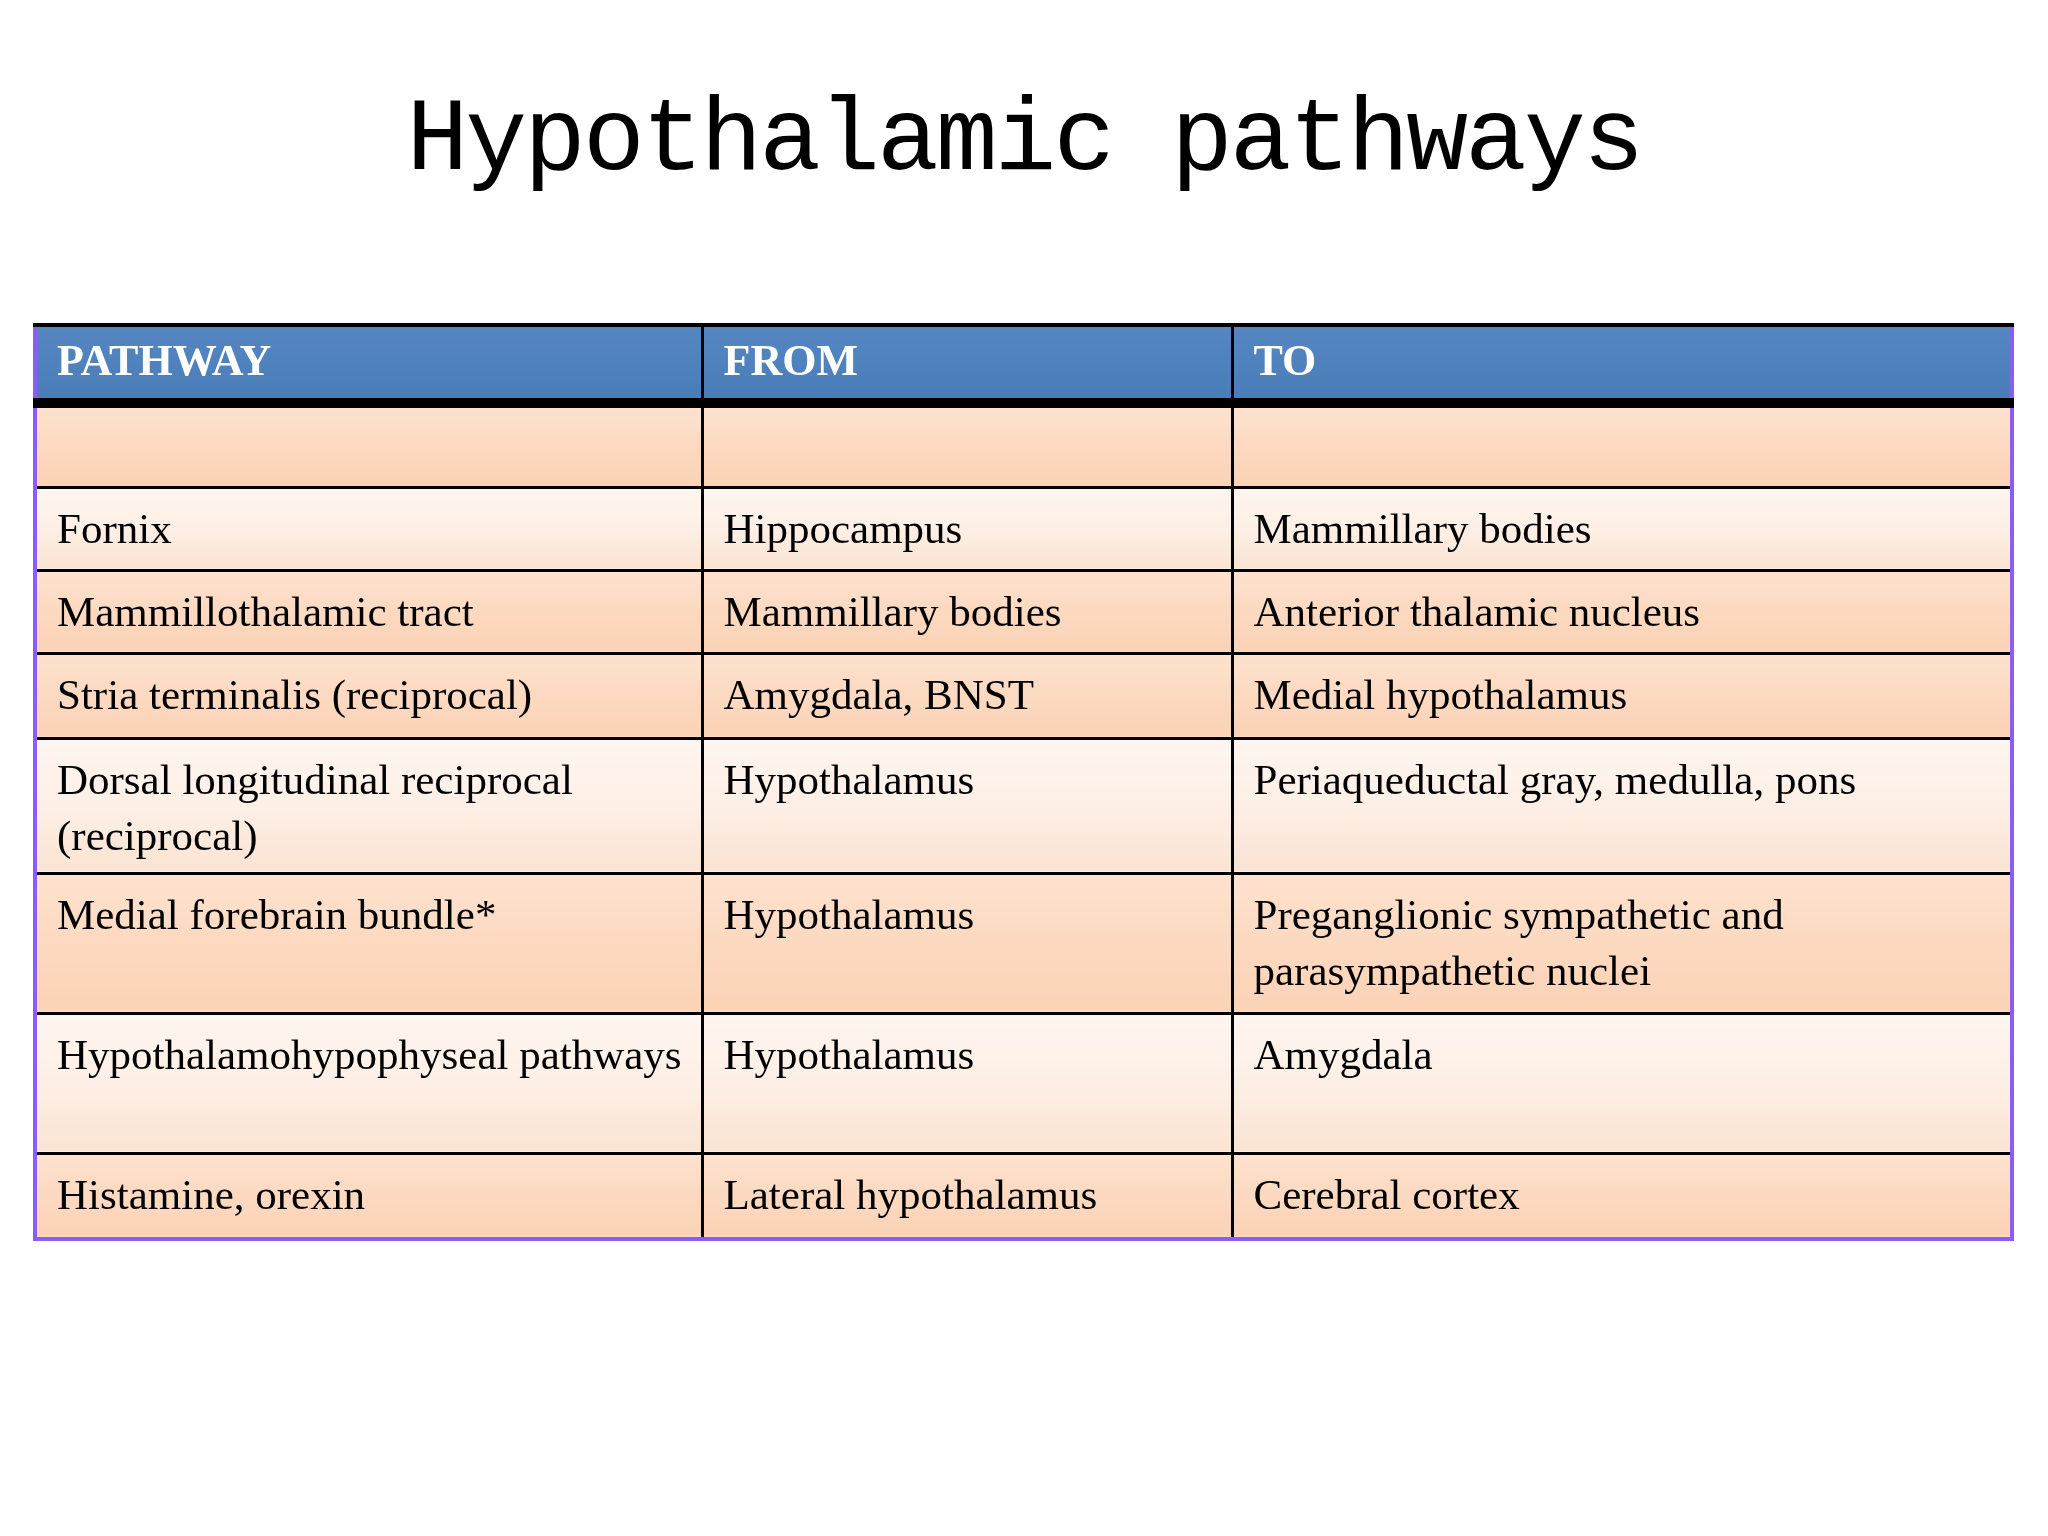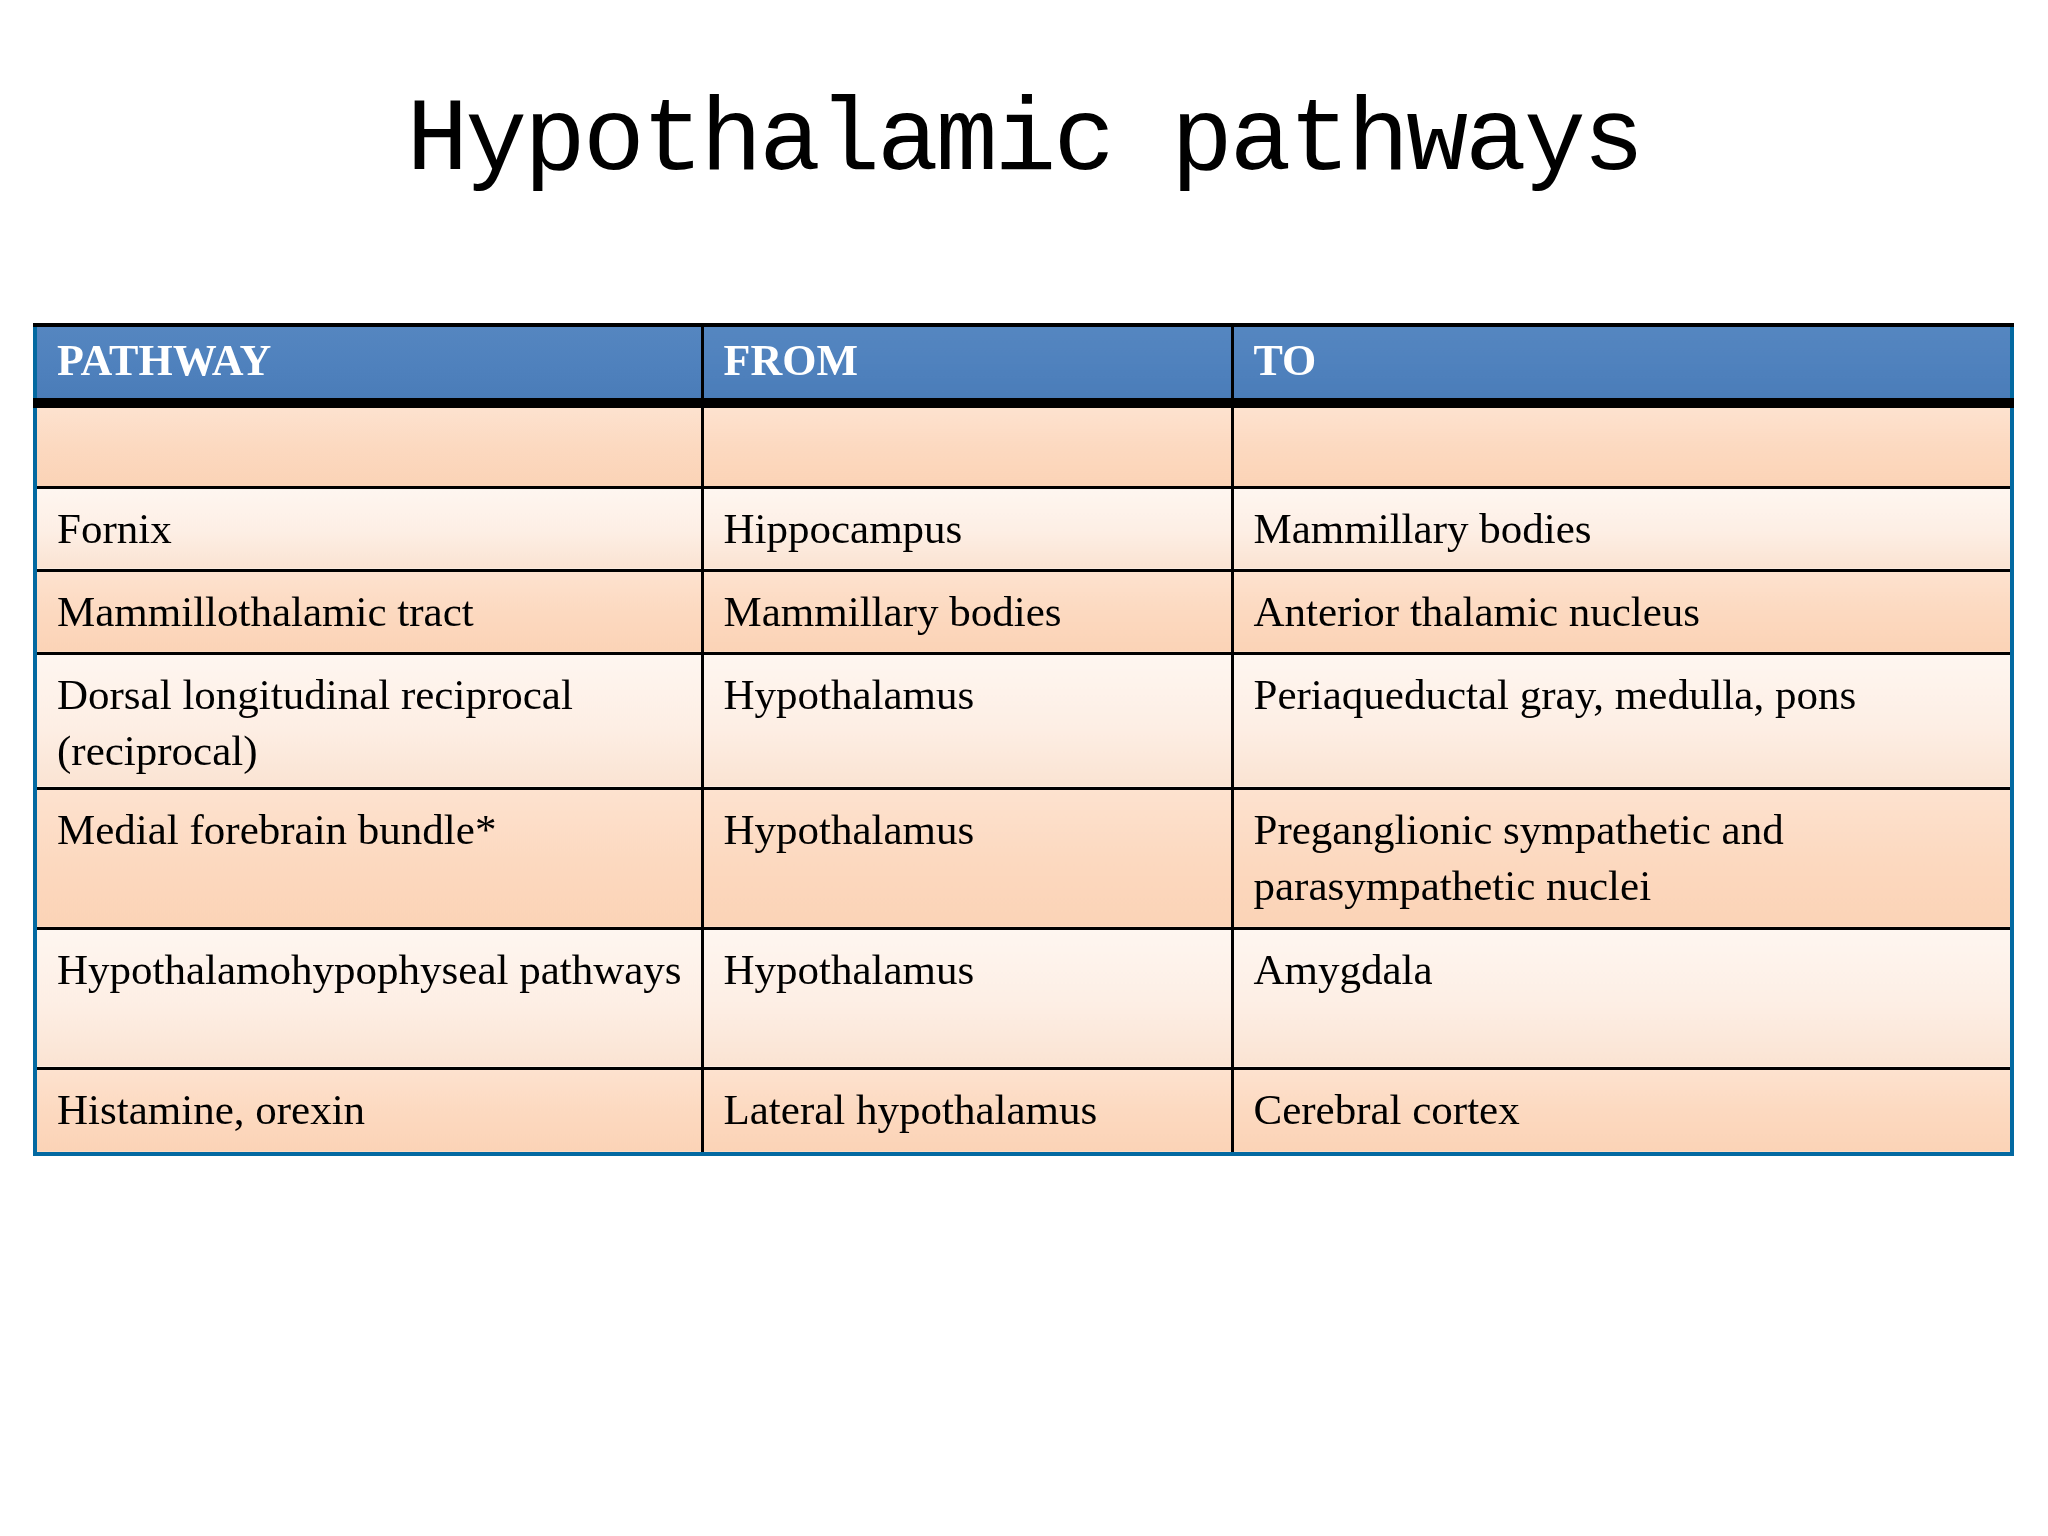--- a/index.html
+++ b/index.html
@@ -58,21 +58,21 @@
     height: 78px;
     box-sizing: border-box;
   }
   table.pathways td {
     border: 3px solid #000000;
     vertical-align: top;
     padding: 12px 14px 8px 20px;
     line-height: 56px;
     box-sizing: border-box;
   }
-  table.pathways { border: 4px solid #0369a1; }
+  table.pathways { border: 4px solid #8b5cf6; }
 
   tr.band-dark td {
     background: linear-gradient(180deg, #fde2cf 0%, #fcd9c0 50%, #fbd3b6 100%);
   }
   tr.band-light td {
     background: linear-gradient(180deg, #fef6f0 0%, #fdeee4 55%, #fae3d2 100%);
   }
 
   tr.h-empty  td { height: 84px; }
   tr.h-single td { height: 83px; }
@@ -110,20 +110,25 @@
       <tr class="band-light h-single">
         <td>Fornix</td>
         <td>Hippocampus</td>
         <td>Mammillary bodies</td>
       </tr>
       <tr class="band-dark h-single">
         <td>Mammillothalamic tract</td>
         <td>Mammillary bodies</td>
         <td>Anterior thalamic nucleus</td>
       </tr>
+      <tr class="band-dark h-single2">
+        <td>Stria terminalis (reciprocal)</td>
+        <td>Amygdala, BNST</td>
+        <td>Medial hypothalamus</td>
+      </tr>
       <tr class="band-light h-double">
         <td>Dorsal longitudinal reciprocal (reciprocal)</td>
         <td>Hypothalamus</td>
         <td>Periaqueductal gray, medulla, pons</td>
       </tr>
       <tr class="band-dark h-double2">
         <td>Medial forebrain bundle*</td>
         <td>Hypothalamus</td>
         <td>Preganglionic sympathetic and parasympathetic nuclei</td>
       </tr>

